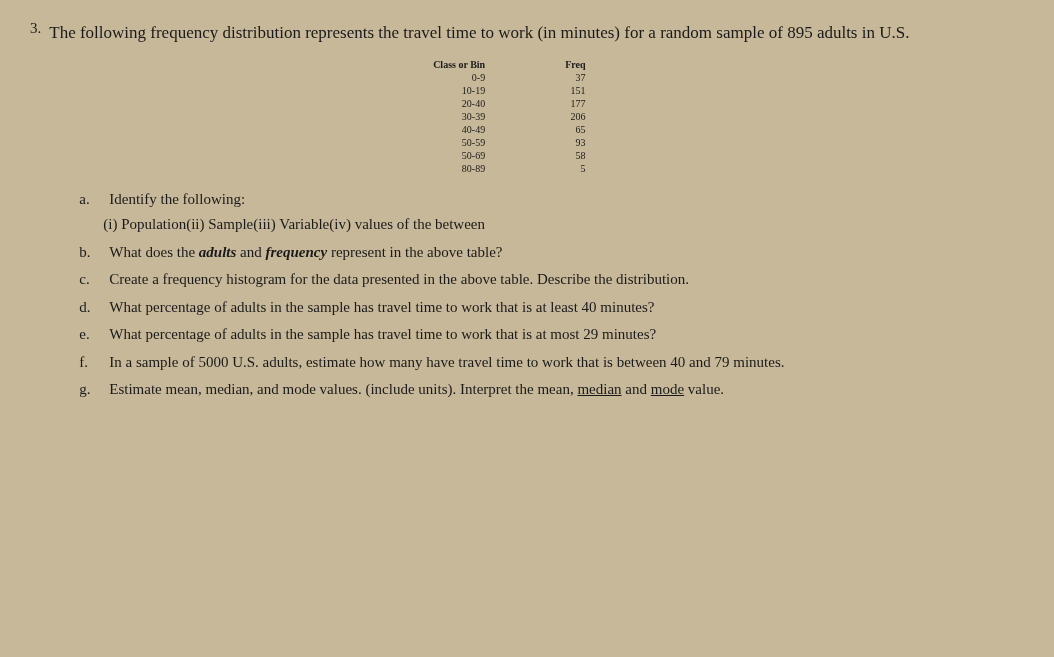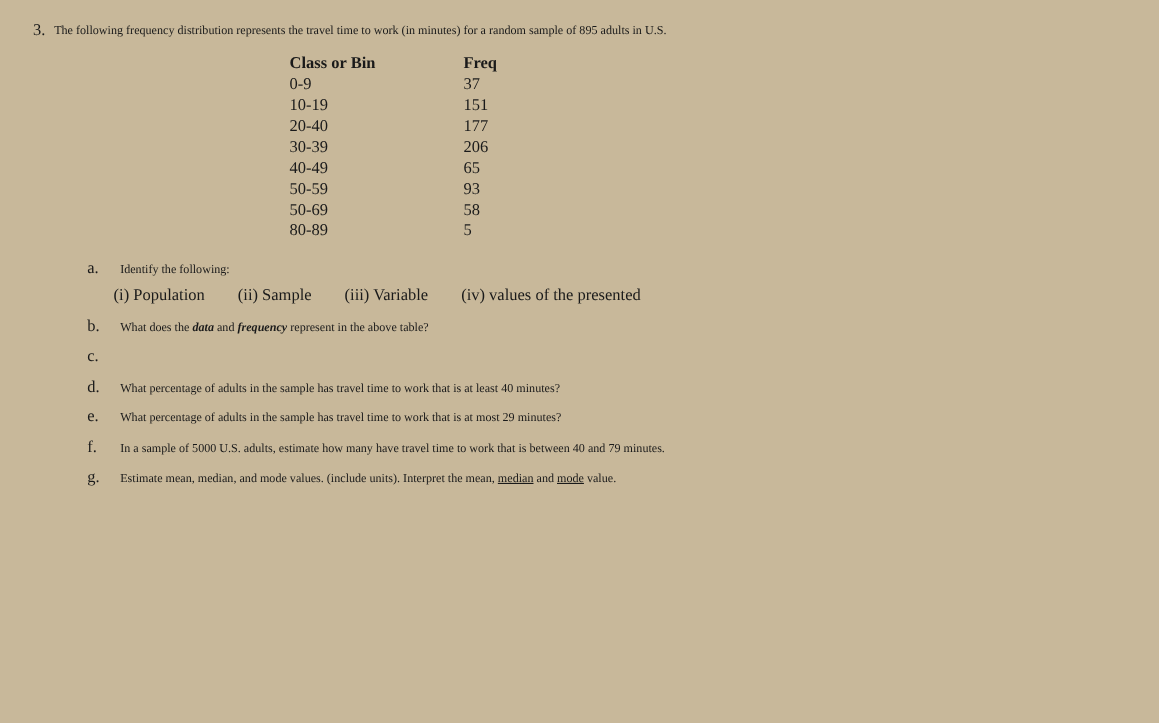--- a/index.html
+++ b/index.html
@@ -25,56 +25,56 @@
     }
 
     .question-number {
       font-size: 15px;
       font-weight: normal;
       flex-shrink: 0;
       margin-top: 0;
     }
 
     .question-text {
-      font-size: 11px;
+      font-size: 17px;
       line-height: 1.5;
     }
 
     .table-section {
       margin: 12px 0 12px 60px;
     }
 
     .freq-table {
       border-collapse: collapse;
       margin: 0 auto;
     }
 
     .freq-table th, .freq-table td {
       padding: 1px 40px;
-      text-align: left;
-      font-size: 15px;
+      text-align: right;
+      font-size: 10px;
       font-weight: normal;
     }
 
     .freq-table th {
       font-weight: bold;
     }
 
     .parts-section {
       margin-left: 30px;
       line-height: 1.7;
     }
 
     .part-label {
       flex-shrink: 0;
       min-width: 24px;
     }
 
     .part-content {
-      font-size: 11px;
+      font-size: 15px;
     }
 
     .bold-italic {
       font-style: italic;
       font-weight: bold;
     }
 
     .underline {
       text-decoration: underline;
     }
@@ -134,36 +134,37 @@
 
     <div class="parts-section">
 
       <div style="display:flex; gap:6px; align-items:baseline; margin-bottom:0;">
         <span class="part-label">a.</span>
         <span class="part-content">
           <span>Identify the following:</span>
         </span>
       </div>
 
-      <div style="display:flex; gap:30px; margin-left:24px; margin-bottom:2px;">
+      <div style="display:flex; margin-left:24px; margin-bottom:2px;">
         <span><span>(i) </span><span>Population</span></span>
         <span><span>(ii) </span><span>Sample</span></span>
         <span><span>(iii) </span><span>Variable</span></span>
-        <span><span>(iv) </span><span>values of the presented</span></span>
+        <span><span>(iv) </span><span>values of the between</span></span>
       </div>
 
       <div style="display:flex; gap:6px; align-items:baseline; margin-bottom:2px;">
         <span class="part-label">b.</span>
         <span class="part-content">
-          What does the <span class="bold-italic">data</span> and <span class="bold-italic">frequency</span> represent in the above table?
+          What does the <span class="bold-italic">adults</span> and <span class="bold-italic">frequency</span> represent in the above table?
         </span>
       </div>
 
       <div style="display:flex; gap:6px; align-items:baseline; margin-bottom:2px;">
         <span class="part-label">c.</span>
+        <span class="part-content">Create a frequency histogram for the data presented in the above table. Describe the distribution.</span>
       </div>
 
       <div style="display:flex; gap:6px; align-items:baseline; margin-bottom:2px;">
         <span class="part-label">d.</span>
         <span class="part-content">What percentage of adults in the sample has travel time to work that is at least 40 minutes?</span>
       </div>
 
       <div style="display:flex; gap:6px; align-items:baseline; margin-bottom:2px;">
         <span class="part-label">e.</span>
         <span class="part-content">What percentage of adults in the sample has travel time to work that is at most 29 minutes?</span>

